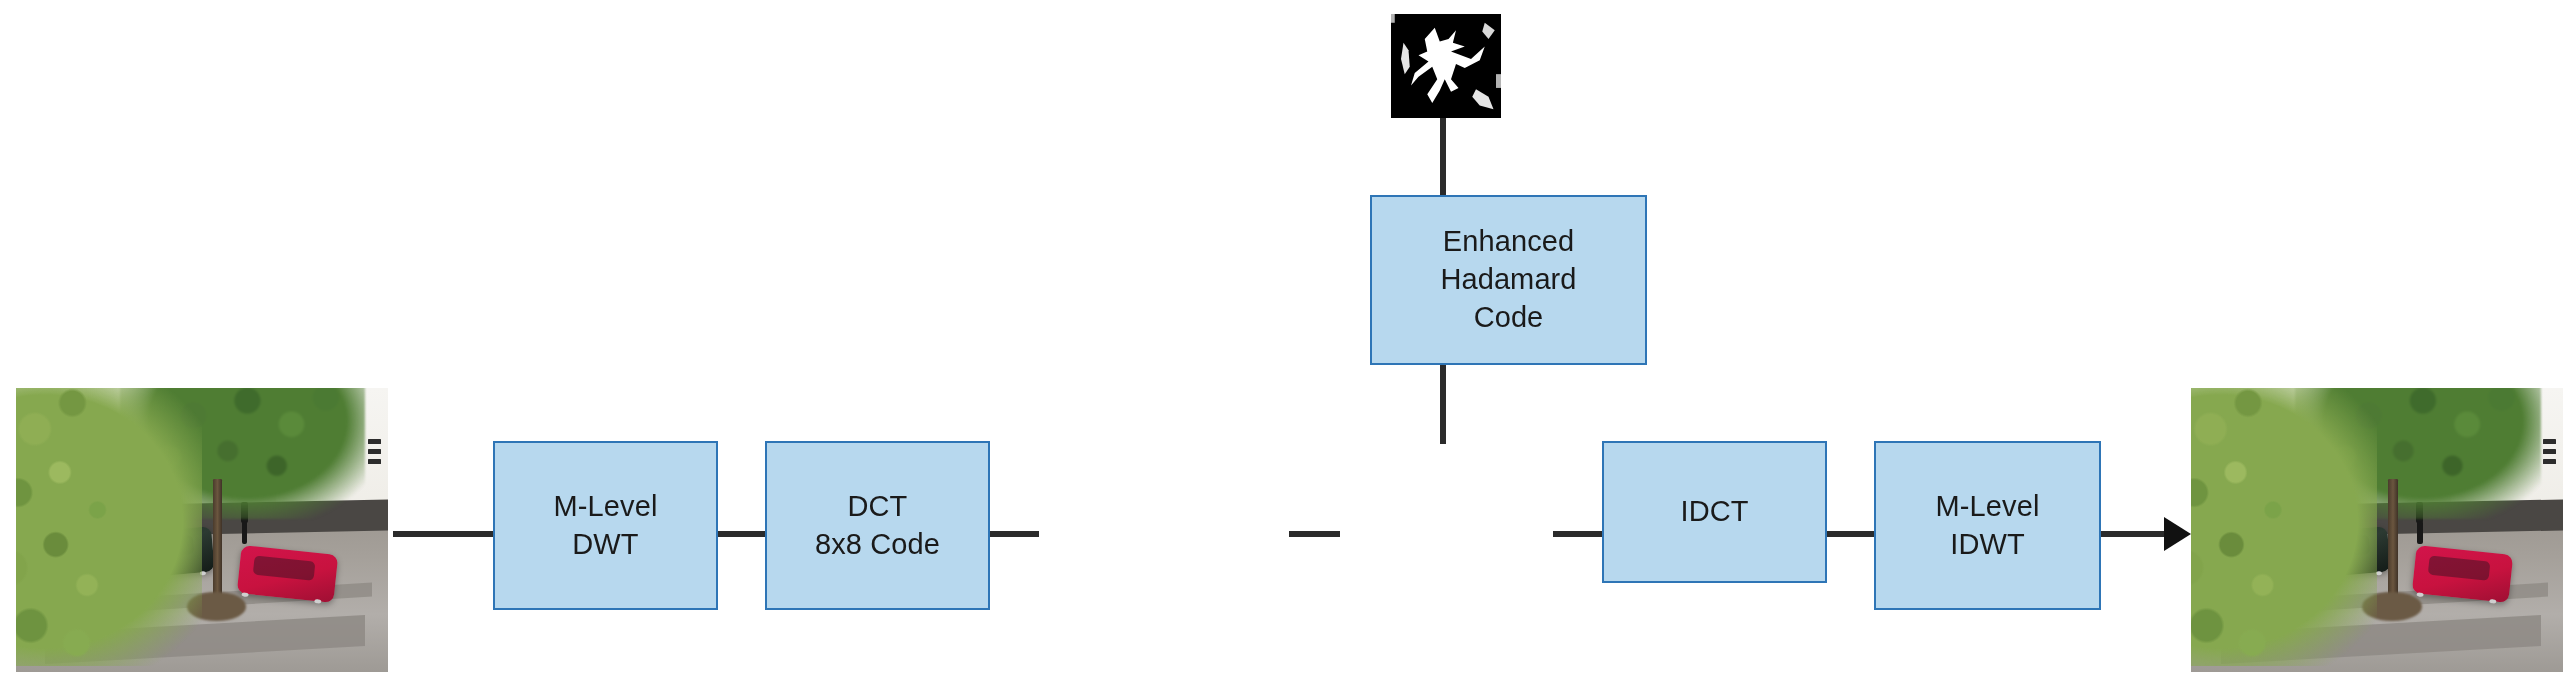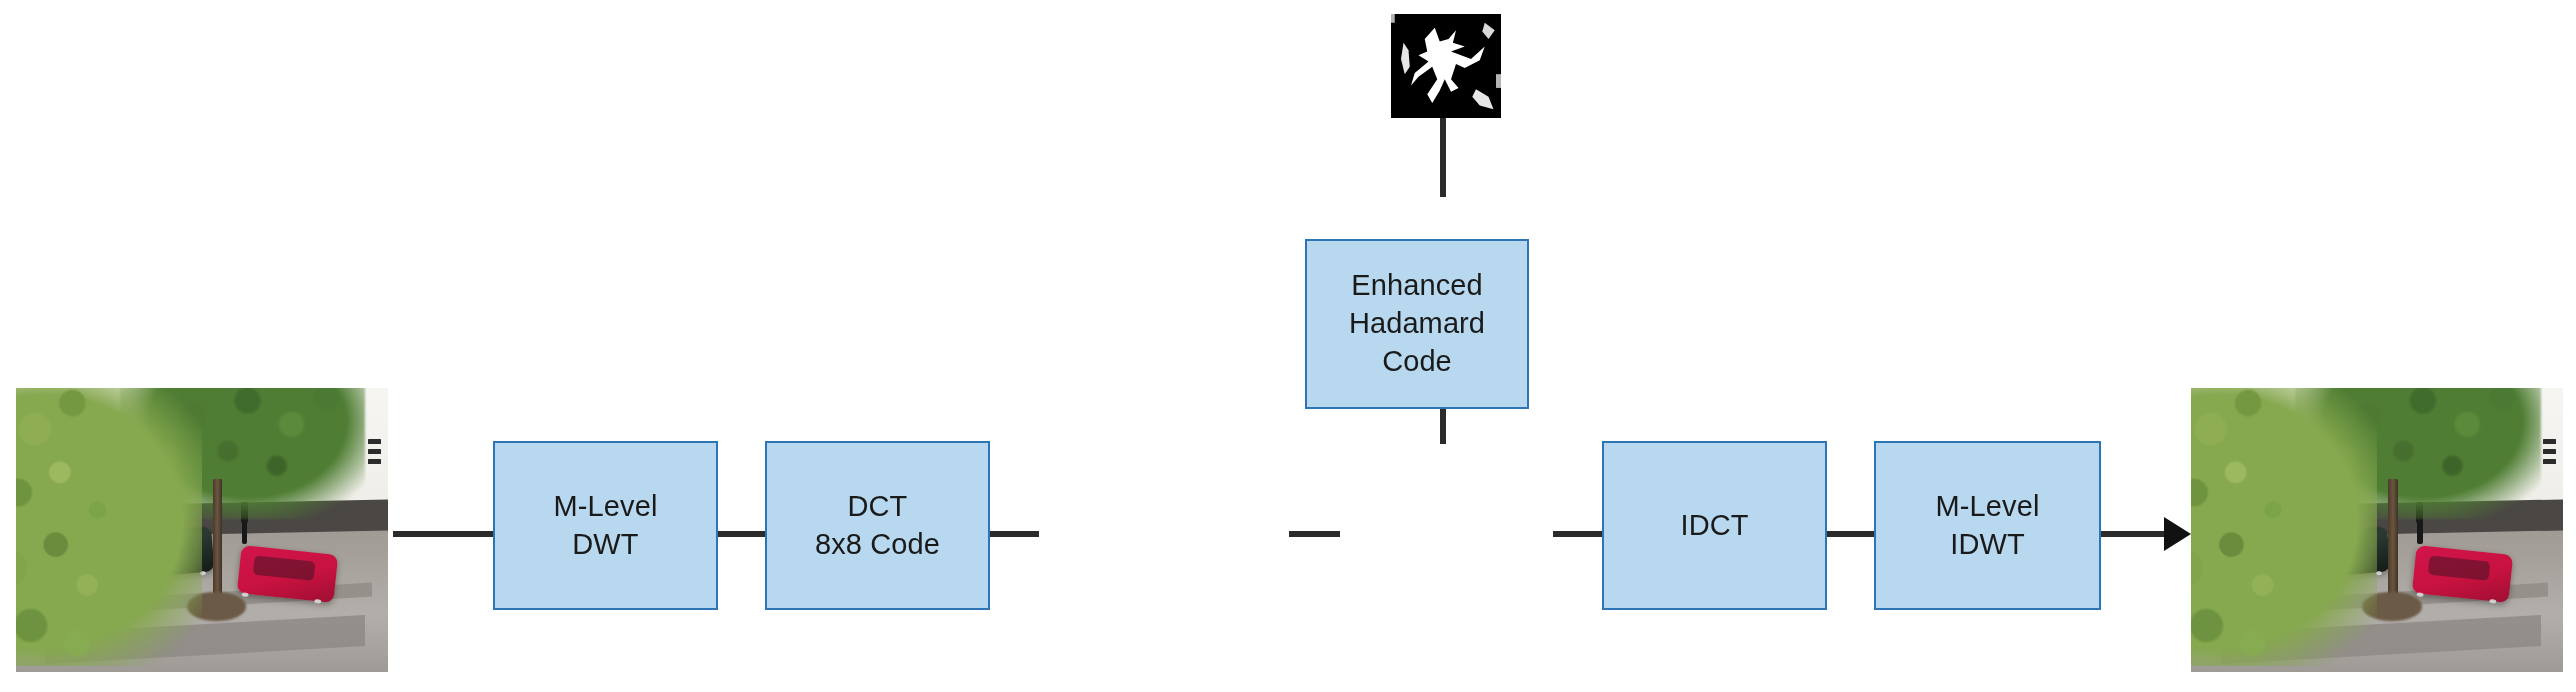--- a/index.html
+++ b/index.html
@@ -173,35 +173,35 @@
   </div>
 
   <div class="hline" style="left:987px;top:531px;width:52px;"></div>
 
 
   <div class="hline" style="left:1289px;top:531px;width:51px;"></div>
 
 
   <div class="hline" style="left:1553px;top:531px;width:51px;"></div>
 
-  <div class="block" style="left:1602px;top:441px;width:225px;height:169px;">
+  <div class="block" style="left:1602px;top:441px;width:225px;height:142px;">
     <span class="lbl">IDCT</span>
   </div>
 
   <div class="hline" style="left:1824px;top:531px;width:52px;"></div>
 
   <div class="block" style="left:1874px;top:441px;width:227px;height:169px;">
     <span class="lbl">M-Level
 IDWT</span>
   </div>
 
   <div class="hline" style="left:2098px;top:531px;width:69px;"></div>
   <div class="arrowhead" style="left:2164px;top:517px;"></div>
 
-  <div class="block" style="left:1305px;top:195px;width:224px;height:170px;margin-top:44px;">
+  <div class="block" style="left:1370px;top:195px;width:277px;height:170px;">
     <span class="lbl">Enhanced
 Hadamard
 Code</span>
   </div>
 
   <div class="vline" style="left:1440px;top:116px;width:5.6px;height:81px;"></div>
 
   <div class="vline" style="left:1440px;top:364px;width:5.6px;height:80px;"></div>
 
   <div class="wm" style="left:1391px;top:13.7px;width:110px;height:104px;">

